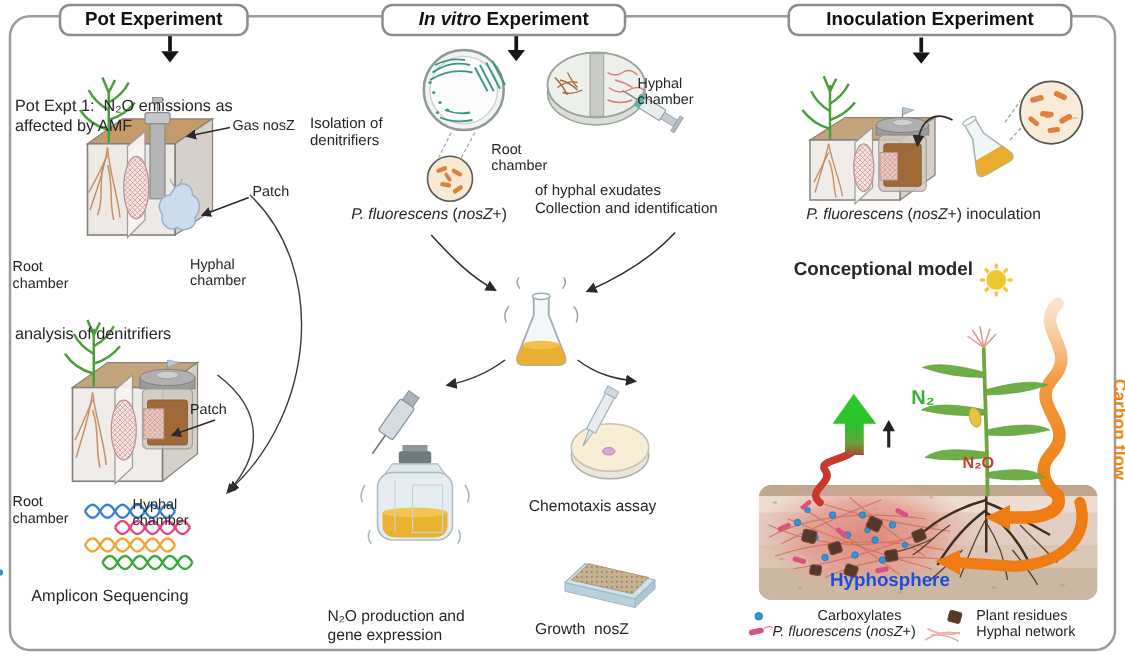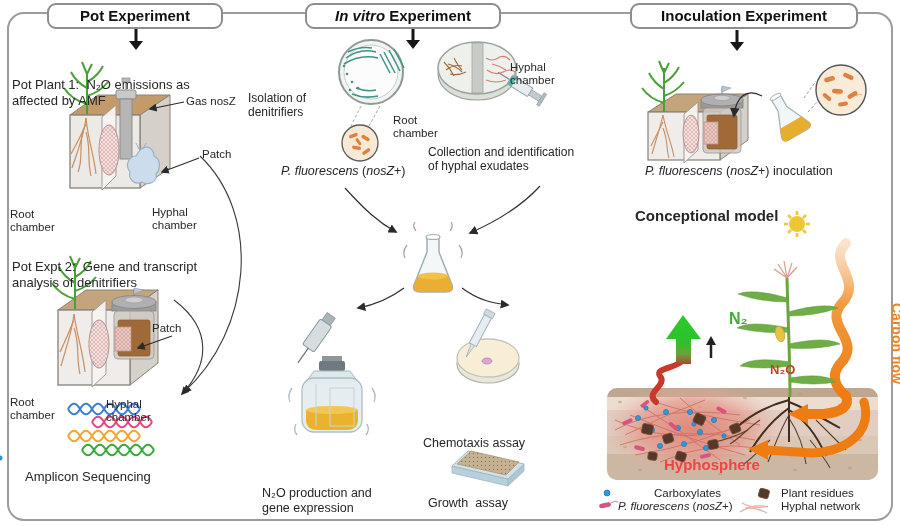--- a/index.html
+++ b/index.html
@@ -491,37 +491,37 @@
       <path d="M611,503 q4,-3 7,-1" stroke="#d9537f" stroke-width="0.8" fill="none"></path>
     </g>
     <g stroke="#ecaaa2" stroke-width="1.2" fill="none">
       <path d="M740,512 q14,-9 28,-5"></path>
           <path d="M742,503 q13,7 26,3"></path>
           <path d="M745,508 q11,-1 22,5"></path>
     </g>
   </g>
 </svg>
 
-<div class="hdr" style="left:47px;top:3px;width:176px;">Pot Experiment</div>
+<div class="hdr" style="left:47px;top:3px;width:152px;">Pot Experiment</div>
 <div class="hdr" style="left:630px;top:3px;width:228px;">Inoculation Experiment</div>
 <div class="hdr" style="left:305px;top:3px;width:196px;"><span class="it">In vitro</span><span> Experiment</span></div>
 
 <div class="lbl s13 c" style="left:12px;top:46px;width:215px;">
-  <div>Pot Plant 1:  N₂O emissions as</div><div>affected by AMF</div>
+  <div>Pot Expt 1:  N₂O emissions as</div><div>affected by AMF</div>
 </div>
 <div class="lbl" style="left:186px;top:95px;">Gas nosZ</div>
 <div class="lbl" style="left:202px;top:148px;">Patch</div>
 <div class="lbl c" style="left:10px;top:183px;width:70px;">
   <div>Root</div><div>chamber</div>
 </div>
 <div class="lbl c" style="left:152px;top:181px;width:72px;">
   <div>Hyphal</div><div>chamber</div>
 </div>
 <div class="lbl s13 c" style="left:12px;top:228px;width:220px;">
-  <div>Pot Expt 2:  Gene and transcript</div><div>analysis of denitrifiers</div>
+  <div>analysis of denitrifiers</div>
 </div>
 <div class="lbl" style="left:152px;top:322px;">Patch</div>
 <div class="lbl c" style="left:10px;top:371px;width:70px;">
   <div>Root</div><div>chamber</div>
 </div>
 <div class="lbl c" style="left:106px;top:373px;width:72px;">
   <div>Hyphal</div><div>chamber</div>
 </div>
 <div class="lbl s13 c" style="left:25px;top:469px;width:178px;">Amplicon Sequencing</div>
 
@@ -529,32 +529,32 @@
   <div>Isolation of</div><div>denitrifiers</div>
 </div>
 <div class="lbl s125 c" style="left:281px;top:164px;width:160px;"><span class="it">P. fluorescens</span><span> (</span><span class="it">nosZ</span><span>+)</span></div>
 <div class="lbl c" style="left:510px;top:36px;width:64px;">
   <div>Hyphal</div><div>chamber</div>
 </div>
 <div class="lbl c" style="left:393px;top:89px;width:64px;">
   <div>Root</div><div>chamber</div>
 </div>
 <div class="lbl s12 c" style="left:428px;top:117px;width:176px;">
-  <div>Collection and identification</div><div>of hyphal exudates</div>
+  <div>of hyphal exudates</div><div>Collection and identification</div>
 </div>
 <div class="lbl s125 c" style="left:262px;top:457px;width:150px;">
   <div>N₂O production and</div><div>gene expression</div>
 </div>
-<div class="lbl s125 c" style="left:423px;top:398px;width:140px;margin-top:38px;">Chemotaxis assay</div>
-<div class="lbl s125 c" style="left:428px;top:496px;width:130px;">Growth  assay</div>
+<div class="lbl s125 c" style="left:423px;top:398px;width:140px;">Chemotaxis assay</div>
+<div class="lbl s125 c" style="left:428px;top:496px;width:130px;">Growth  nosZ</div>
 
 <div class="lbl s125 c" style="left:645px;top:164px;width:250px;"><span class="it">P. fluorescens</span><span> (</span><span class="it">nosZ</span><span>+)</span><span> inoculation</span></div>
 <div class="lbl bold" style="left:607px;top:210px;font-size:15px;">Conceptional model</div>
 <div class="lbl bold" style="left:701px;top:313px;font-size:16px;color:#3faf36;">N₂</div>
 <div class="lbl bold" style="left:698px;top:364px;font-size:13px;color:#c63d2f;padding-left:44px;">N₂O</div>
 <div class="lbl bold vert" style="left:862px;top:303px;height:100px;font-size:14px;color:#ef8318;">Carbon flow</div>
-<div class="lbl bold c" style="left:636px;top:459px;width:112px;font-size:15px;color:#ef4444;">Hyphosphere</div>
+<div class="lbl bold c" style="left:636px;top:459px;width:112px;font-size:15px;color:#1d4ed8;">Hyphosphere</div>
 <div class="lbl" style="left:654px;top:487px;">Carboxylates</div>
 <div class="lbl" style="left:781px;top:487px;">Plant residues</div>
 <div class="lbl" style="left:618px;top:500px;"><span class="it">P. fluorescens</span><span> (</span><span class="it">nosZ</span><span>+)</span></div>
 <div class="lbl" style="left:781px;top:500px;">Hyphal network</div>
 
 </div>
 
 </body></html>

